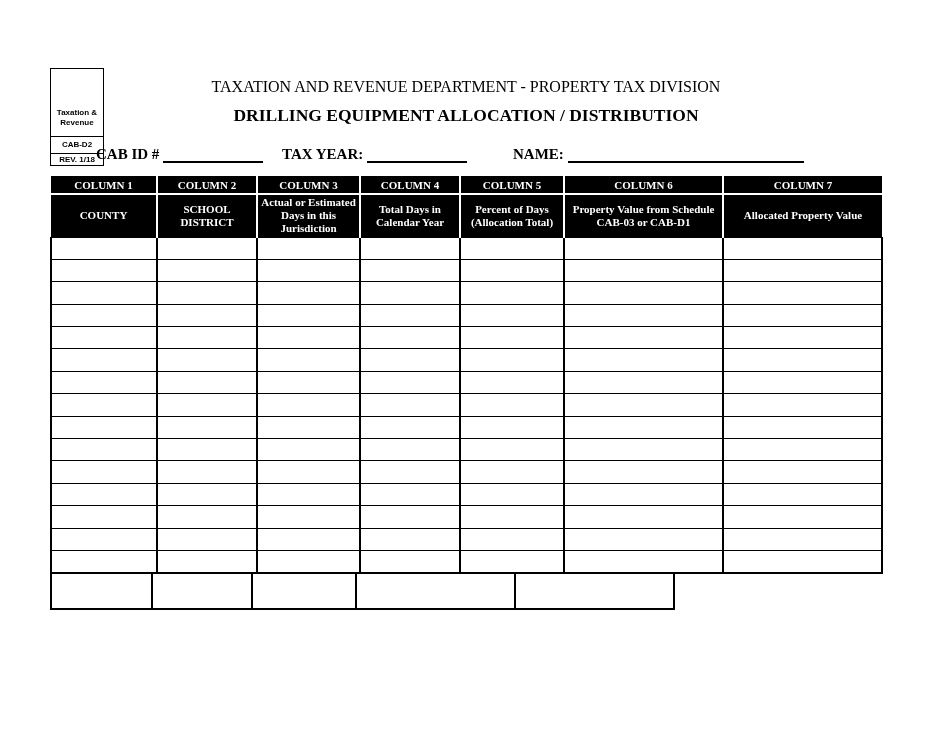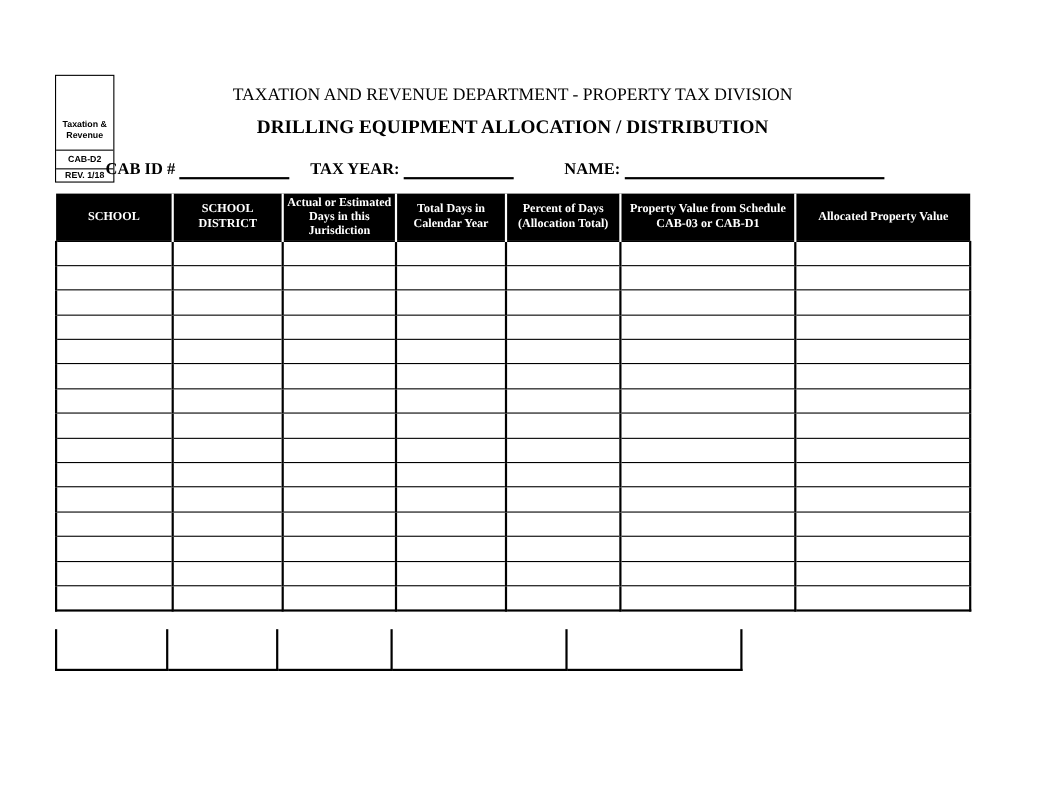--- a/index.html
+++ b/index.html
@@ -55,22 +55,31 @@
   <colgroup>
     <col style="width:106px">
       <col style="width:100px">
       <col style="width:103px">
       <col style="width:100px">
       <col style="width:104px">
       <col style="width:159px">
       <col style="width:159px">
   </colgroup>
   <thead>
+    <tr class="h1">
+      <th>COLUMN 1</th>
+      <th>COLUMN 2</th>
+      <th>COLUMN 3</th>
+      <th>COLUMN 4</th>
+      <th>COLUMN 5</th>
+      <th>COLUMN 6</th>
+      <th>COLUMN 7</th>
+    </tr>
     <tr class="h2">
-      <th>SCHOOL</th>
+      <th>COUNTY</th>
       <th style="padding:0 22px;">SCHOOL DISTRICT</th>
       <th>Actual or Estimated Days in this Jurisdiction</th>
       <th style="padding:4px 12px;text-align:center;">Total Days in Calendar Year</th>
       <th>Percent of Days (Allocation Total)</th>
       <th>Property Value from Schedule CAB-03 or CAB-D1</th>
       <th>Allocated Property Value</th>
     </tr>
   </thead>
   <tbody id="rows">
       <tr class="row">

